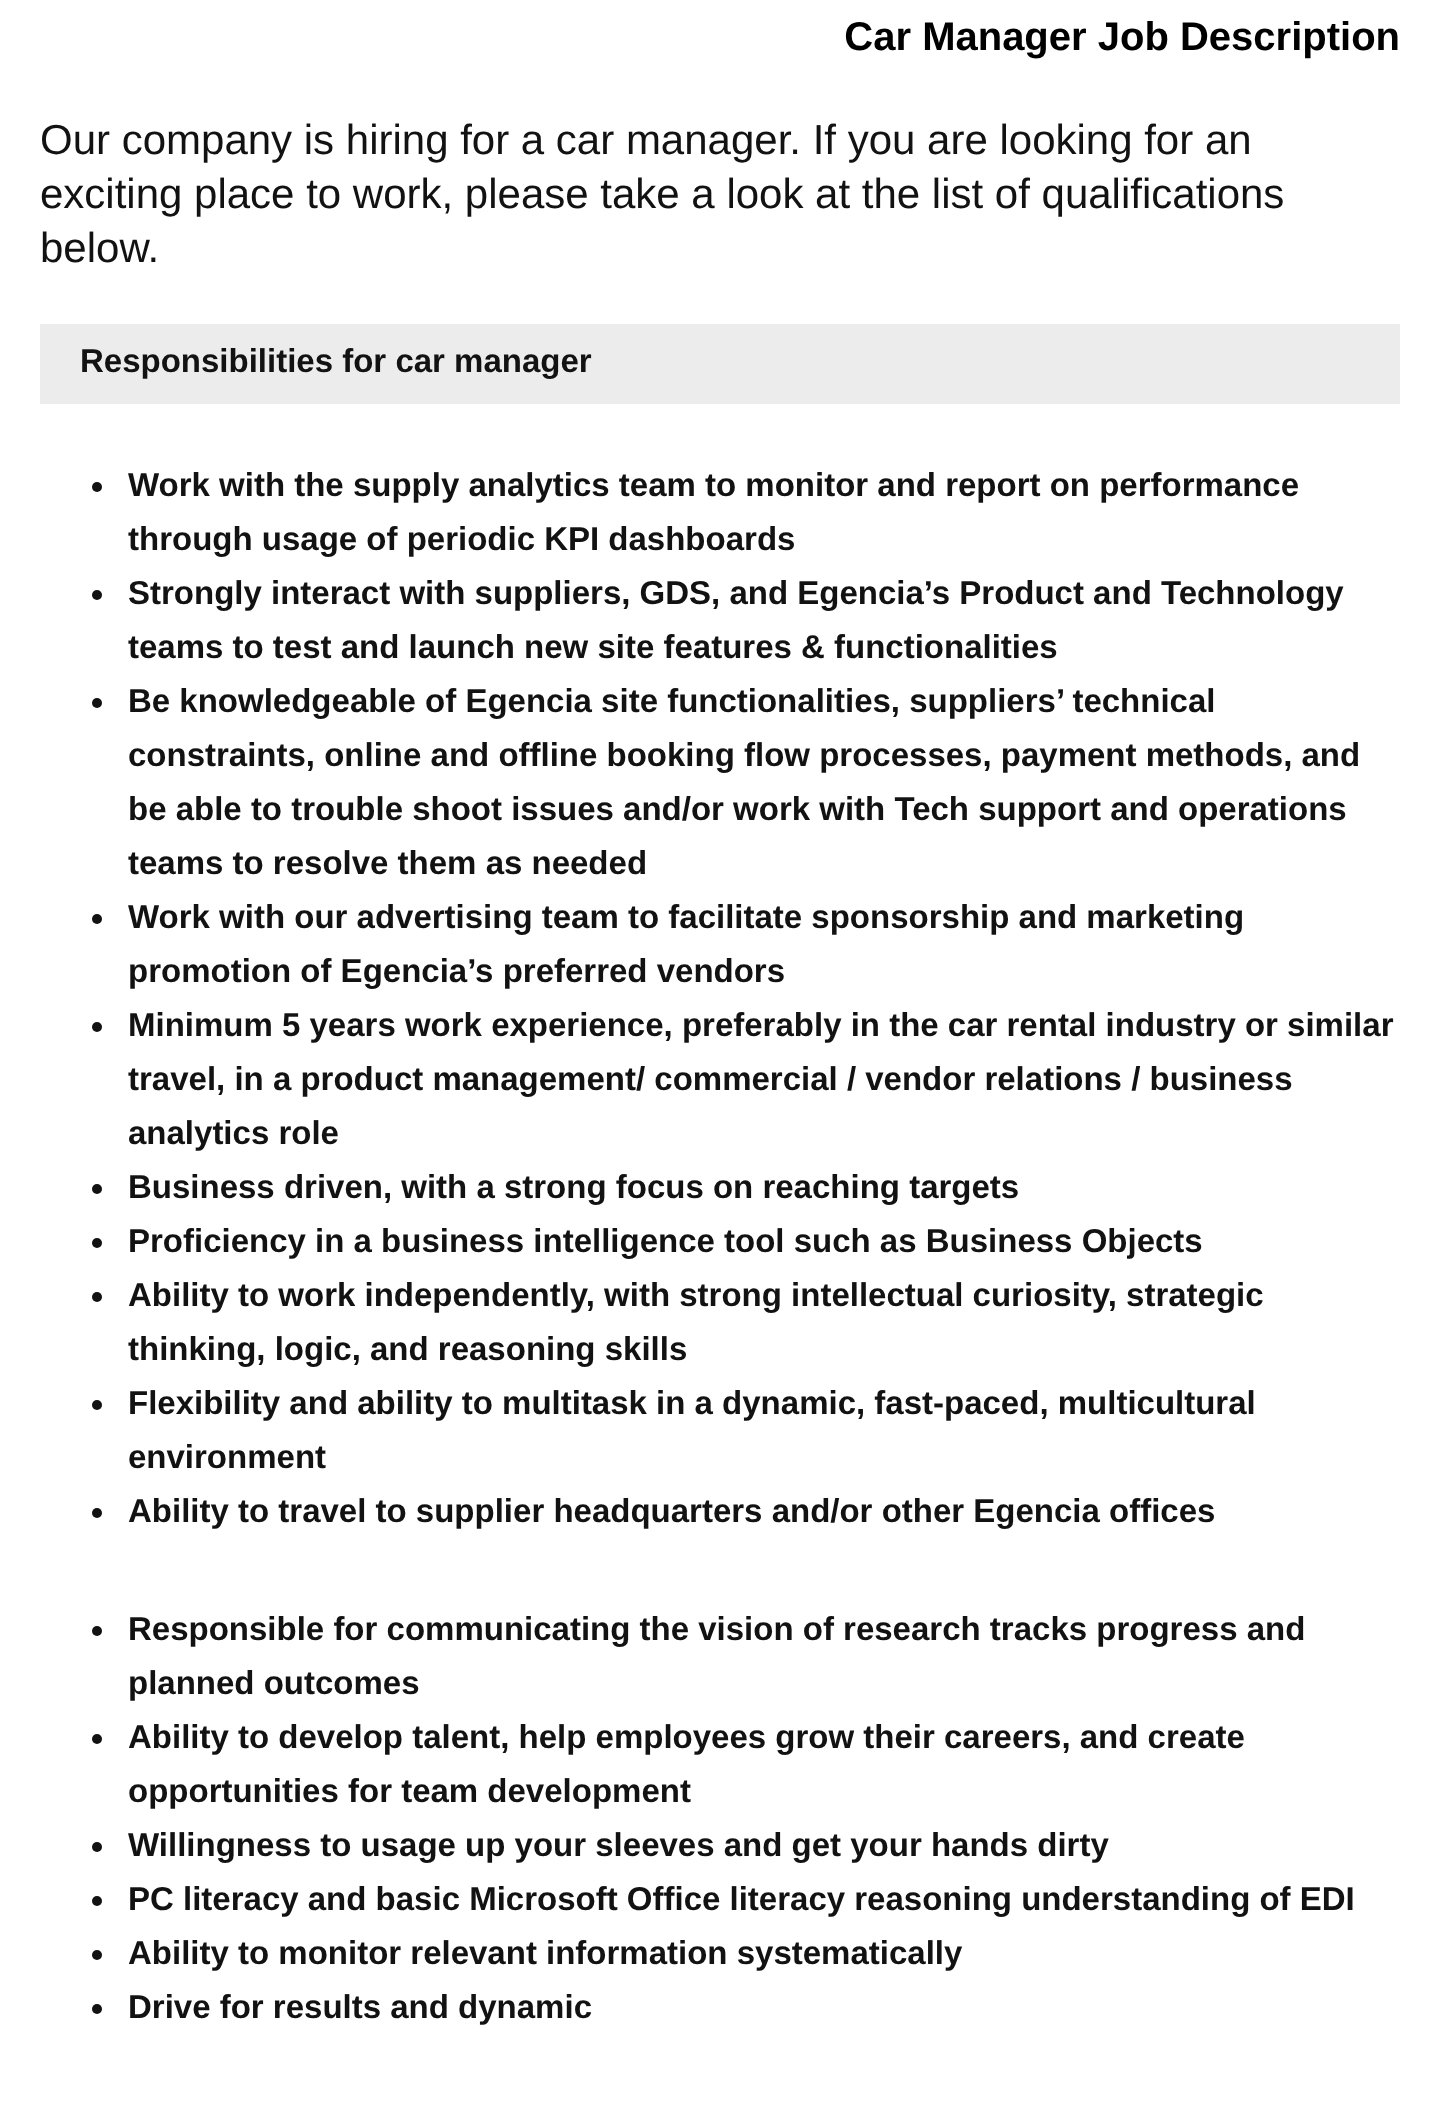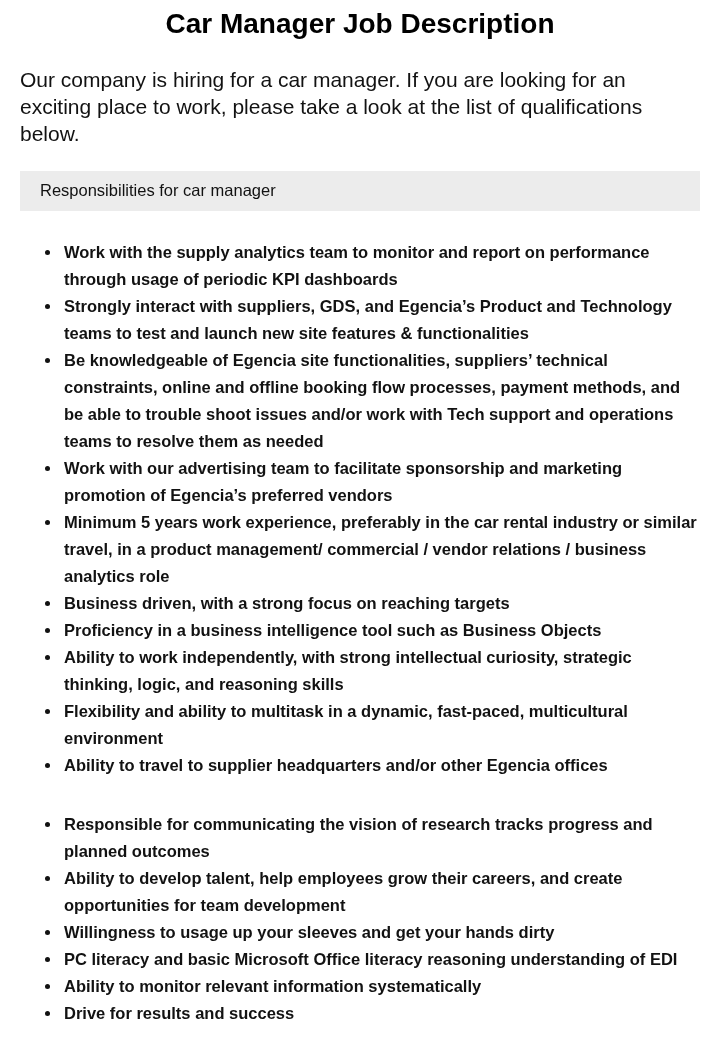--- a/index.html
+++ b/index.html
@@ -8,35 +8,35 @@
     width: 720px;
     min-height: 1052px;
     font-family: "Liberation Sans", sans-serif;
     color: #121212;
     -webkit-font-smoothing: antialiased;
   }
   .doc {
     padding: 4px 20px 24px 20px;
   }
   .doc-title {
-    font-size: 28px;
+    font-size: 20px;
     font-weight: bold;
-    text-align: center;
+    text-align: right;
     margin: 4px 0 26px 0;
     color: #000000;
   }
   .intro {
     font-size: 21px;
     line-height: 27px;
     margin: 0 0 24px 0;
   }
   .section-bar {
     background: #ececec;
     font-size: 16.5px;
-    font-weight: normal;
+    font-weight: bold;
     padding: 10px 20px 11px 20px;
     margin: 0 0 28px 0;
   }
   ul.req-list {
     margin: 0 0 32px 0;
     padding: 0 0 0 42px;
     list-style: disc;
   }
   ul.req-list li {
     font-size: 16.5px;
@@ -70,16 +70,16 @@
     <li>Ability to travel to supplier headquarters and/or other Egencia offices</li>
   </ul>
 
 
   <ul class="req-list last">
     <li>Responsible for communicating the vision of research tracks progress and planned outcomes</li>
     <li>Ability to develop talent, help employees grow their careers, and create opportunities for team development</li>
     <li>Willingness to usage up your sleeves and get your hands dirty</li>
     <li>PC literacy and basic Microsoft Office literacy reasoning understanding of EDI</li>
     <li>Ability to monitor relevant information systematically</li>
-    <li>Drive for results and success</li>
+    <li>Drive for results and dynamic</li>
   </ul>
 
 </div>
 
 </body></html>

